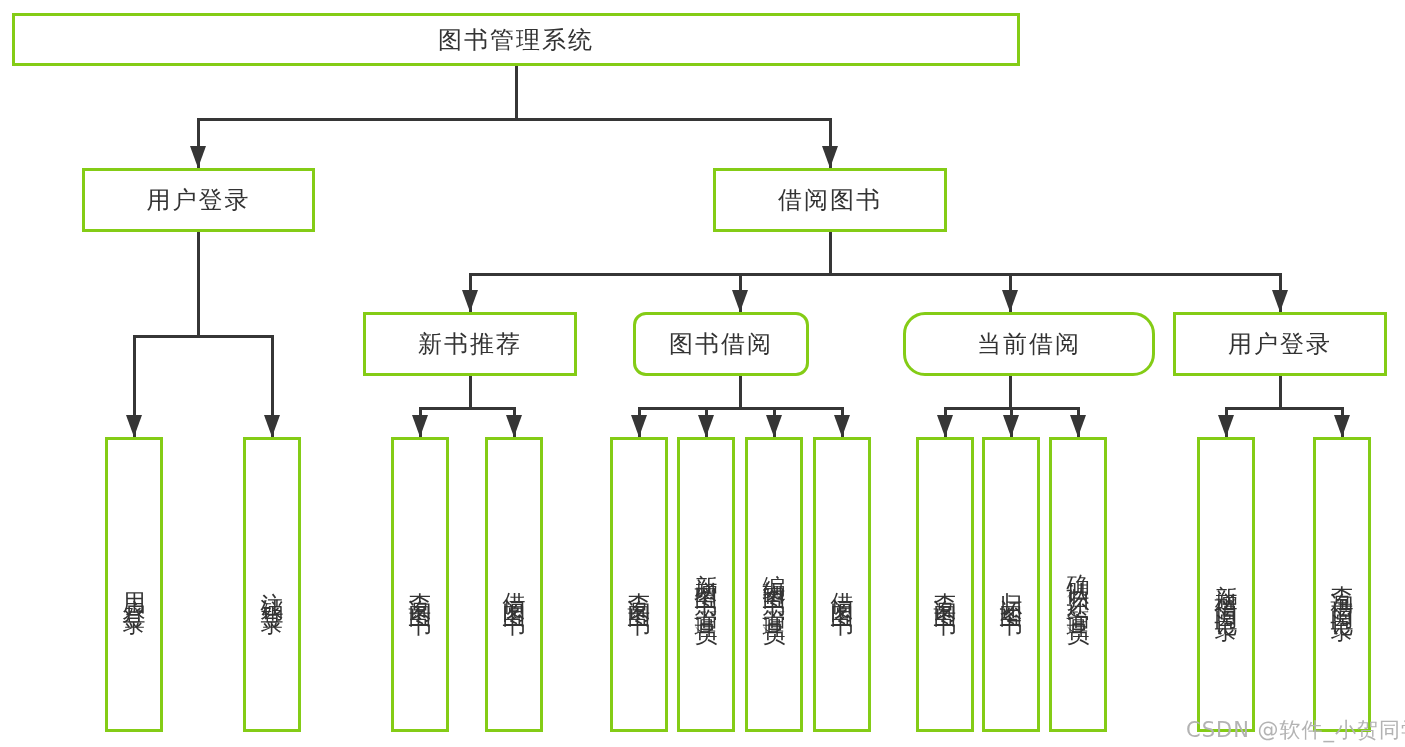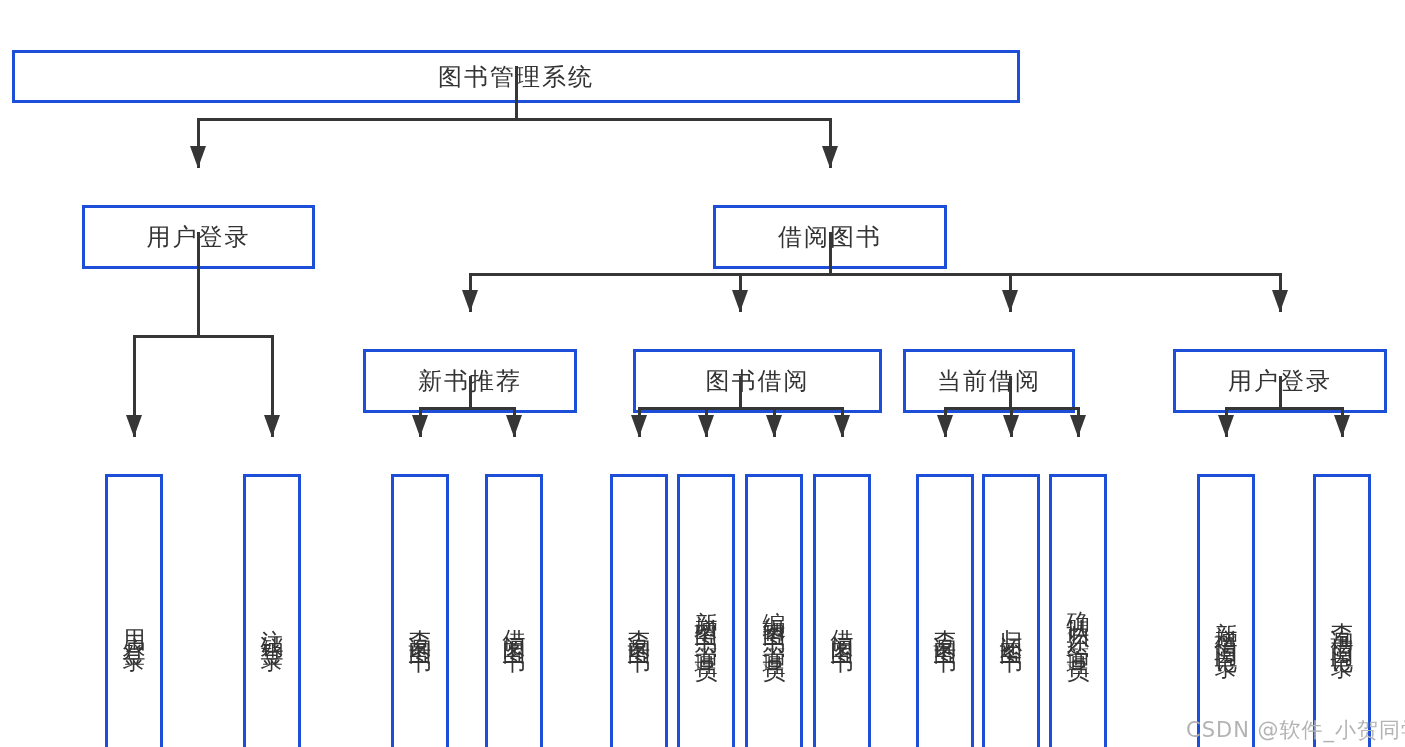--- a/index.html
+++ b/index.html
@@ -11,27 +11,26 @@
     position: relative;
     width: 1405px;
     height: 747px;
     background: #ffffff;
     font-family: "DejaVu Sans", "Liberation Sans", sans-serif;
     overflow: hidden;
   }
   .box {
     position: absolute;
     box-sizing: border-box;
-    border: 3px solid #1d4ed8;
+    border: 3px solid #84cc16;
     background: #ffffff;
     color: #333333;
     display: flex;
     align-items: center;
     justify-content: center;
-    margin-top: 37px;
   }
   .hbox {
     font-size: 24px;
     letter-spacing: 2px;
     white-space: nowrap;
   }
   .vbox {
     writing-mode: vertical-rl;
     text-orientation: mixed;
     font-size: 23px;
@@ -97,22 +96,22 @@
   <div class="vline" style="left:469px; top:273px; height:39px;"></div>
   <div class="arrow" style="left:462px; top:290px;"></div>
   <div class="vline" style="left:739px; top:273px; height:39px;"></div>
   <div class="arrow" style="left:732px; top:290px;"></div>
   <div class="vline" style="left:1009px; top:273px; height:39px;"></div>
   <div class="arrow" style="left:1002px; top:290px;"></div>
   <div class="vline" style="left:1279px; top:273px; height:39px;"></div>
   <div class="arrow" style="left:1272px; top:290px;"></div>
 
   <div class="box hbox" style="left:363px; top:312px; width:214px; height:64px;">新书推荐</div>
-  <div class="box hbox" style="left:633px; top:312px; width:249px; height:64px;">图书借阅</div>
-  <div class="box hbox" style="left:903px; top:312px; width:172px; height:64px;">当前借阅</div>
+  <div class="box hbox" style="left:633px; top:312px; width:176px; height:64px;border-radius:13px;">图书借阅</div>
+  <div class="box hbox" style="left:903px; top:312px; width:252px; height:64px;border-radius:22px;">当前借阅</div>
   <div class="box hbox" style="left:1173px; top:312px; width:214px; height:64px;">用户登录</div>
 
   <div class="vline" style="left:469px; top:376px; height:31px;"></div>
   <div class="hline" style="left:419px; top:407px; width:97px;"></div>
   <div class="vline" style="left:419px; top:407px; height:30px;"></div>
   <div class="arrow" style="left:412px; top:415px;"></div>
   <div class="vline" style="left:513px; top:407px; height:30px;"></div>
   <div class="arrow" style="left:506px; top:415px;"></div>
 
   <div class="vline" style="left:739px; top:376px; height:31px;"></div>

